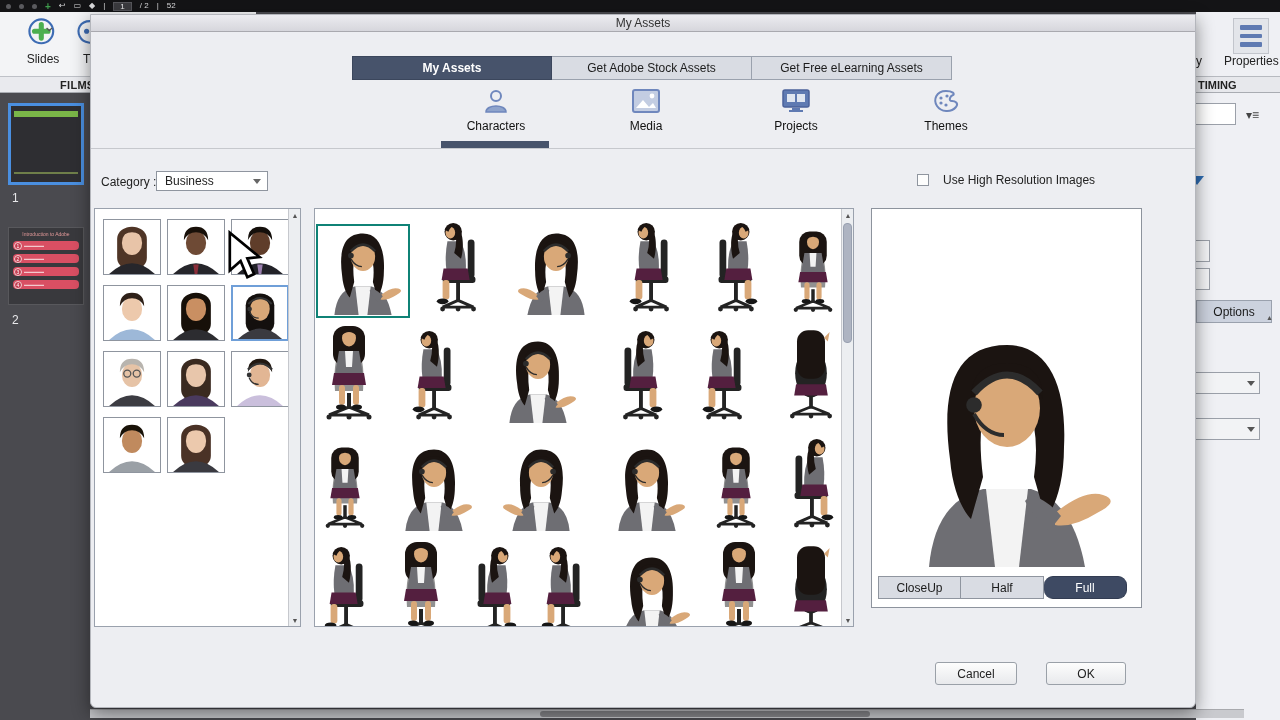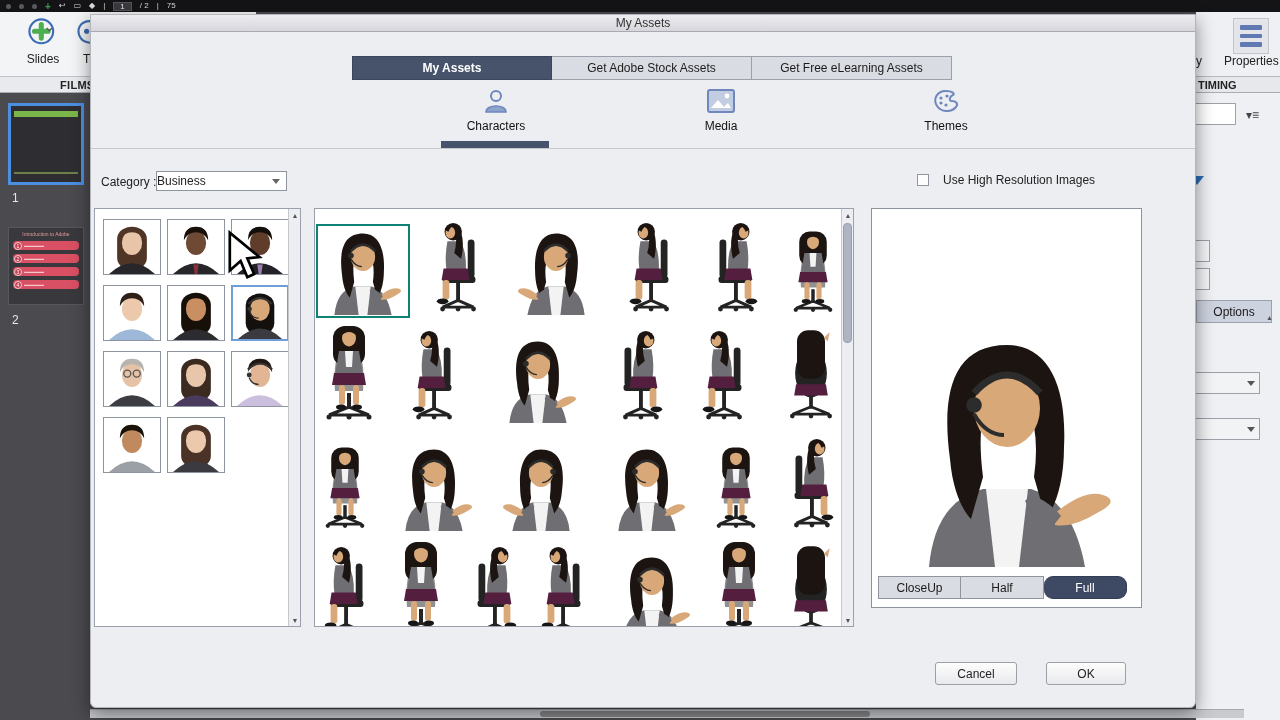--- a/index.html
+++ b/index.html
@@ -78,22 +78,22 @@
   .tab:first-child { border-left-width:1px; }
   .tab.sel { background:#47536b; color:#fff; font-weight:bold; border-color:#3b465c; }
   .cats { position:absolute; left:350px; top:74px; display:flex; width:560px; justify-content:space-between; }
   .cat { text-align:center; width:110px; }
   .cat .cicon { height:24px; display:flex; align-items:flex-end; justify-content:center; }
   .cat .clabel { font-size:12px; color:#111; margin-top:6px; }
   .cat-underline { position:absolute; left:350px; top:126px; width:108px; height:7px; background:#47536b; }
   .dlg-divider { position:absolute; left:0; top:133px; width:100%; height:1px; background:#c6c8cd; }
 
   .cat-row-label { position:absolute; left:10px; top:160px; font-size:12px; color:#222; }
-  .cat-combo { position:absolute; left:65px; top:156px; width:131px; height:20px; background:#fff;
-    border:1px solid #8f959f; font-size:12px; color:#222; display:flex; align-items:center; padding-left:0; }
+  .cat-combo { position:absolute; left:65px; top:156px; width:112px; height:20px; background:#fff;
+    border:1px solid #8f959f; font-size:12px; color:#222; display:flex; align-items:center; padding-left:8px; }
   .cat-combo .arr { position:absolute; right:6px; top:7px; width:0; height:0;
     border-left:4px solid transparent; border-right:4px solid transparent; border-top:5px solid #666; }
   .hires { position:absolute; left:826px; top:158px; display:flex; align-items:center; gap:14px;
     font-size:12px; color:#222; }
   .hires .cb { width:12px; height:12px; border:1px solid #8f959f; background:#fdfdfd; }
 
   .panel { position:absolute; background:#fff; border:1px solid #9aa1ad; }
   .faces-panel { left:3px; top:193px; width:207px; height:419px; }
   .poses-panel { left:223px; top:193px; width:540px; height:419px; overflow:hidden; }
   .preview-panel { left:780px; top:193px; width:271px; height:400px; border-color:#8d939d; }
@@ -141,21 +141,21 @@
   <span class="dot"></span>
   <span class="dot"></span>
   <span class="tb-green">+</span>
   <span class="tb-glyph">↩</span>
   <span class="tb-glyph">▭</span>
   <span class="tb-glyph">◆</span>
   <span class="tb-glyph">|</span>
   <span class="tb-box">1</span>
   <span class="tb-glyph">/ 2</span>
   <span class="tb-glyph">|</span>
-  <span class="tb-glyph">75</span>
+  <span class="tb-glyph">52</span>
 </div>
 
 <div class="left-toolbar">
   <div class="tool-btn" style="left:8px;">
     <div class="ticon">
       <svg viewBox="0 0 40 40">
           <circle cx="18" cy="18" r="14" fill="none" stroke="#3d6cb4" stroke-width="2.5"></circle>
       <path d="M18 10 v16 M10 18 h16" stroke="#4caf50" stroke-width="6" stroke-linecap="round"></path>
       <path d="M34 20 l4 4 4 -4" fill="none" stroke="#555" stroke-width="2" transform="translate(-3,-2) scale(.8)"></path>
         </svg>
@@ -267,20 +267,32 @@
     </div>
     <div class="cat">
       <div class="cicon">
         <svg width="28" height="24" viewBox="0 0 28 24">
             <rect x="1" y="1" width="26" height="22" rx="2" fill="#c3cde2" stroke="#6f87bd" stroke-width="2"></rect>
             <path d="M4 19 l7 -8 6 7 4 -4 3 5 Z" fill="#fff"></path>
             <circle cx="20" cy="7" r="2.4" fill="#fff"></circle>
           </svg>
       </div>
       <div class="clabel">Media</div>
+    </div>
+    <div class="cat">
+      <div class="cicon">
+        <svg width="30" height="24" viewBox="0 0 30 24">
+            <rect x="2" y="1" width="26" height="17" rx="2" fill="#5f7ab2" stroke="#4b619a" stroke-width="1.5"></rect>
+            <rect x="6" y="5" width="8" height="8" fill="#dfe5f0"></rect>
+            <rect x="16" y="5" width="8" height="8" fill="#dfe5f0"></rect>
+            <rect x="11" y="19" width="8" height="2" fill="#5f7ab2"></rect>
+            <rect x="8" y="21" width="14" height="2" fill="#5f7ab2"></rect>
+          </svg>
+      </div>
+      <div class="clabel">Projects</div>
     </div>
     <div class="cat">
       <div class="cicon">
         <svg width="28" height="24" viewBox="0 0 28 24">
             <path d="M14 2 C4 2 1 11 5 17 C9 23 19 24 24 18 C27 14 23 12 20 12 C16 12 18 7 21 6 C23 5 21 2 14 2 Z" fill="none" stroke="#6f87bd" stroke-width="2"></path>
             <circle cx="9" cy="9" r="1.6" fill="#6f87bd"></circle>
             <circle cx="15" cy="7" r="1.6" fill="#6f87bd"></circle>
             <circle cx="9" cy="14" r="1.6" fill="#6f87bd"></circle>
             <circle cx="14" cy="16" r="1.6" fill="#6f87bd"></circle>
           </svg>

